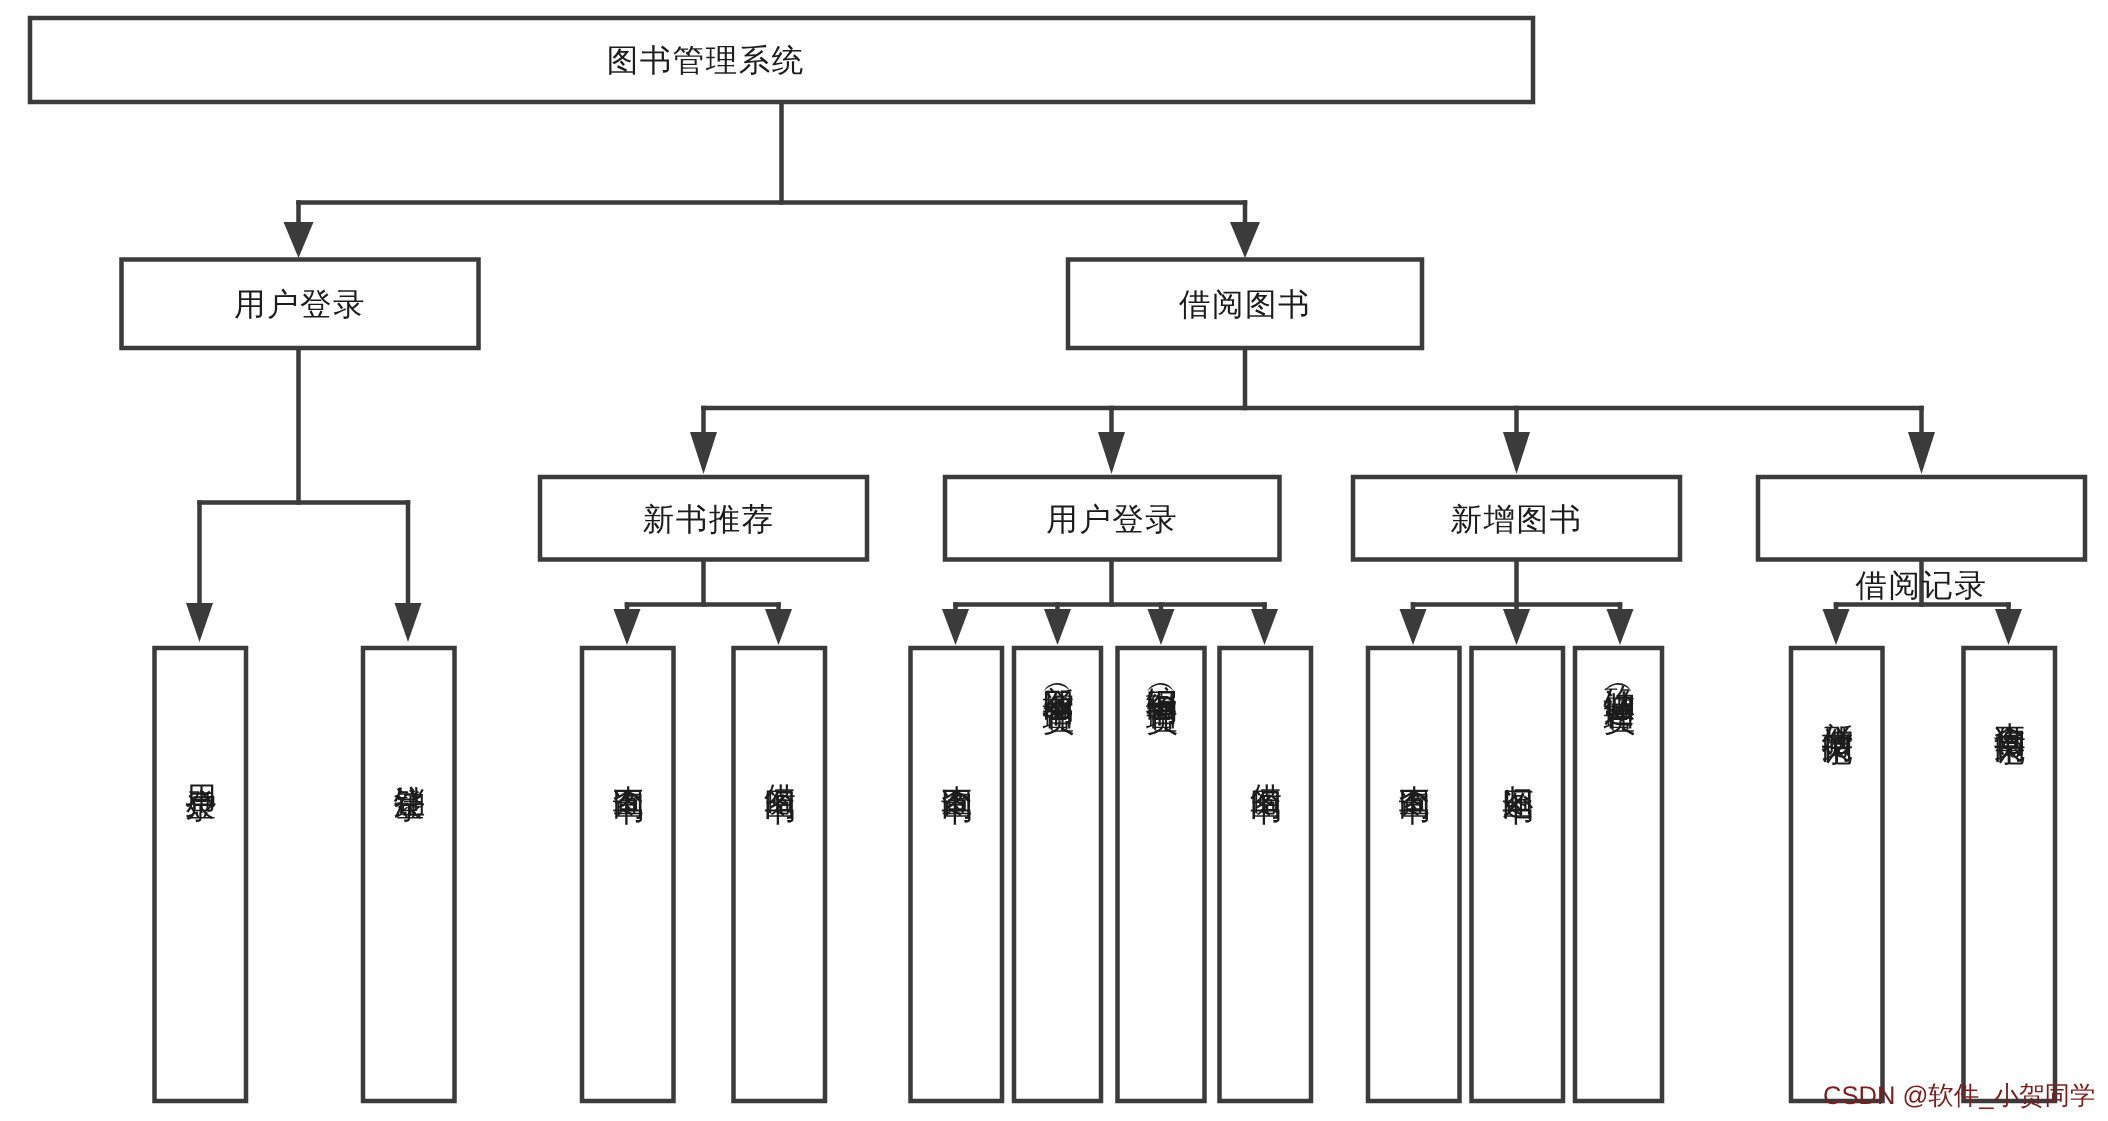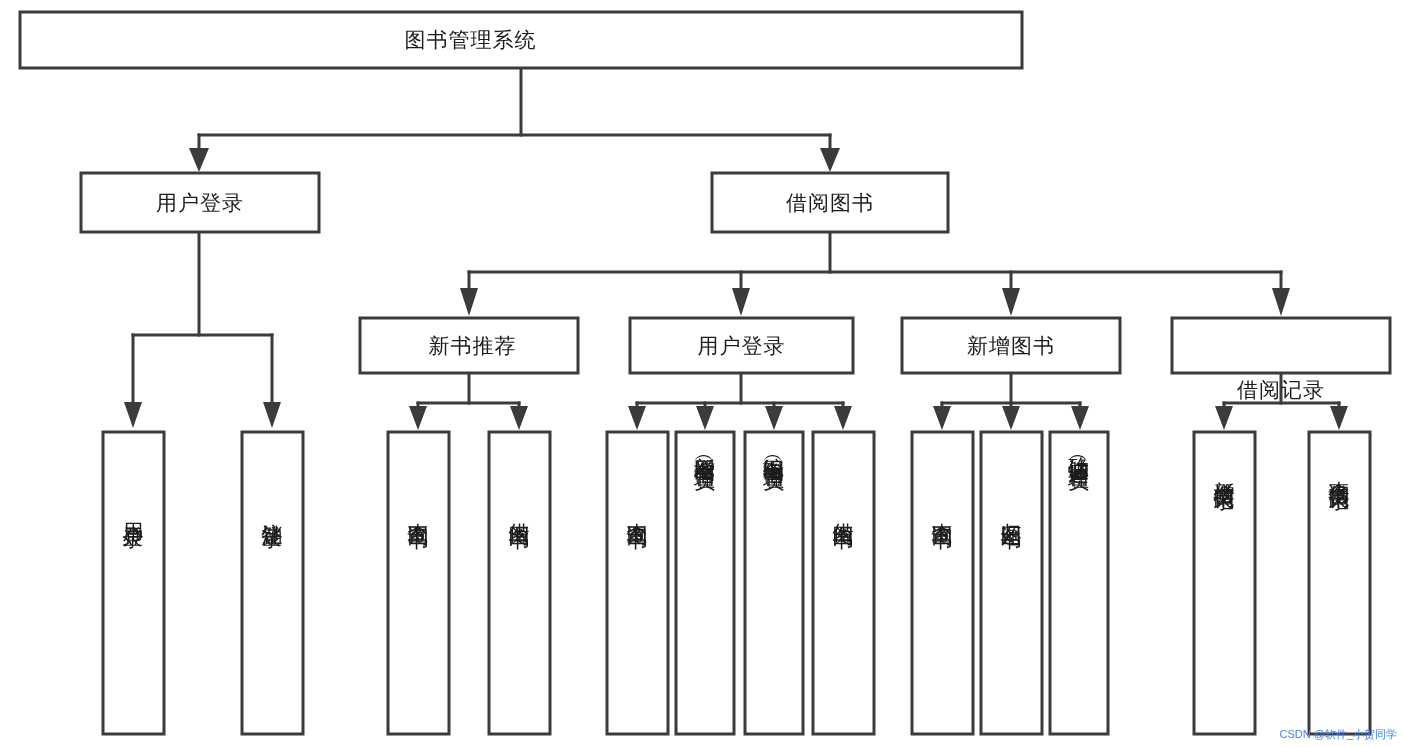--- a/index.html
+++ b/index.html
@@ -69,22 +69,22 @@
     font-size: 21px;
     color: #1c1c1c;
     white-space: nowrap;
     letter-spacing: 1px;
   }
   #watermark {
     position: absolute;
     right: 8px;
     bottom: 5px;
     font-family: "Liberation Sans", "DejaVu Sans", sans-serif;
-    font-size: 11px;
-    color: #3b82f6;
+    font-size: 17px;
+    color: #7f1d1d;
     white-space: nowrap;
     pointer-events: none;
   }
 </style>
 </head>
 <body>
 
 <div id="diagram-root">
 
   <svg id="flowchart" viewBox="0 0 1405 747">

